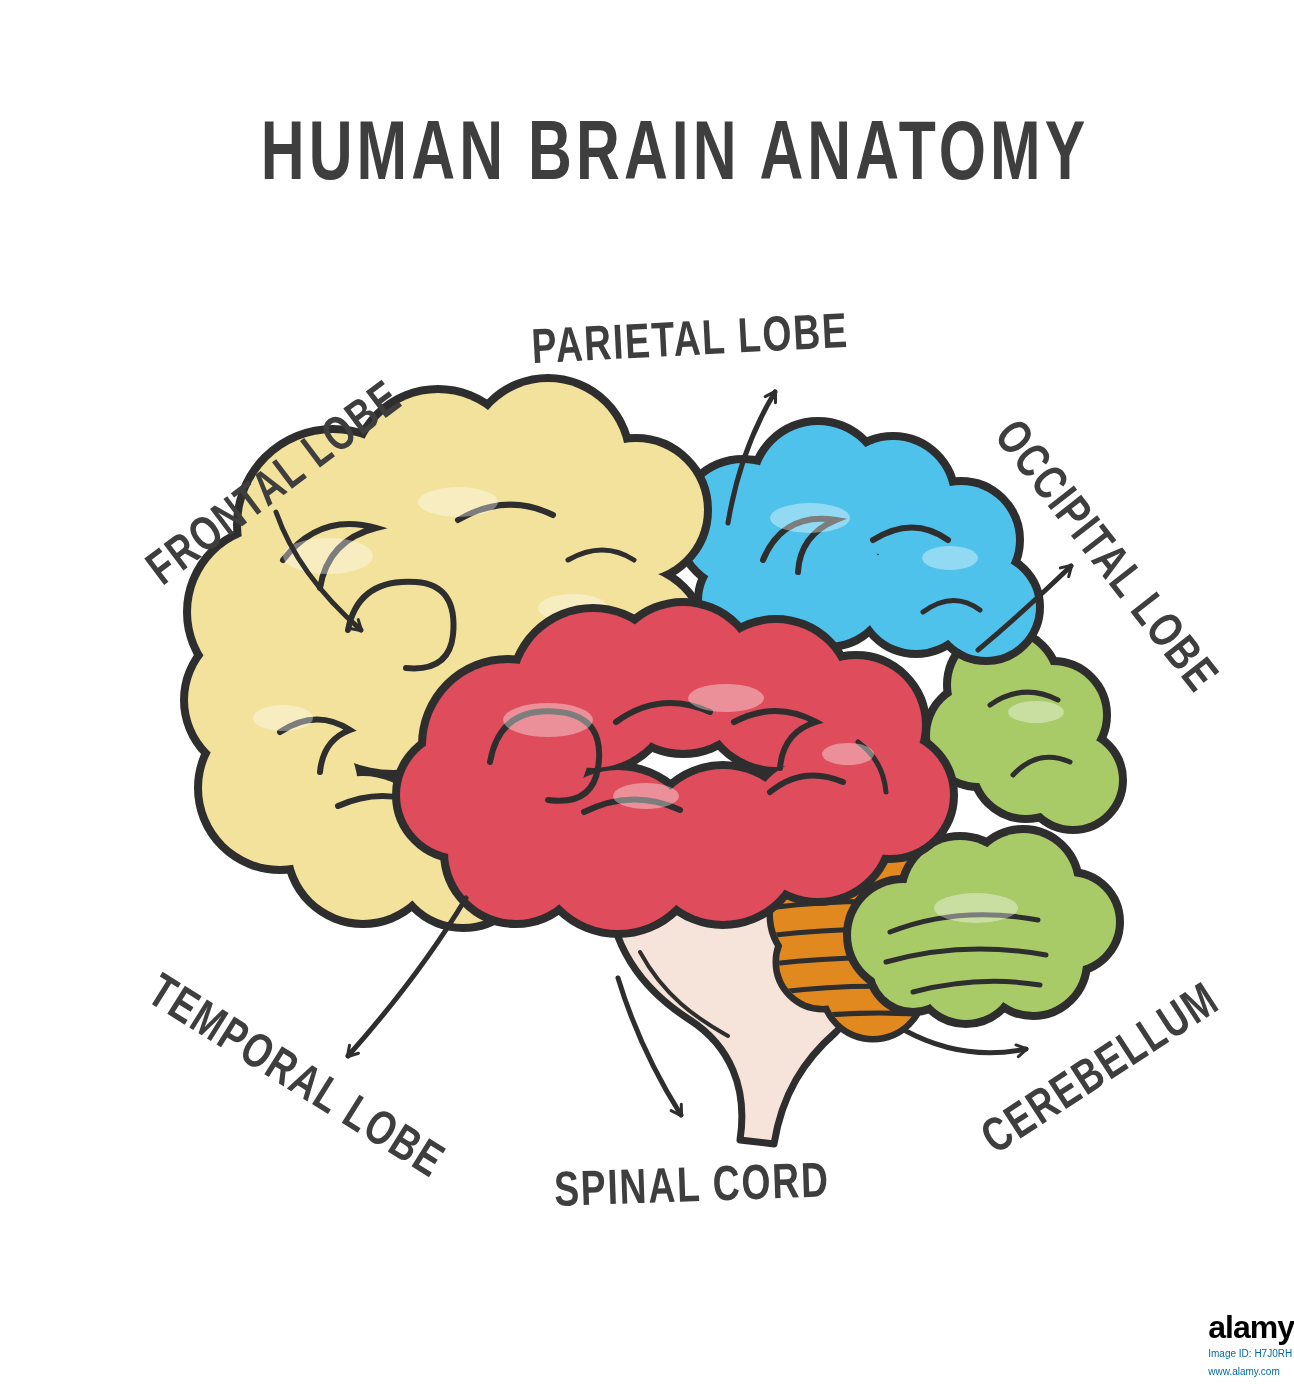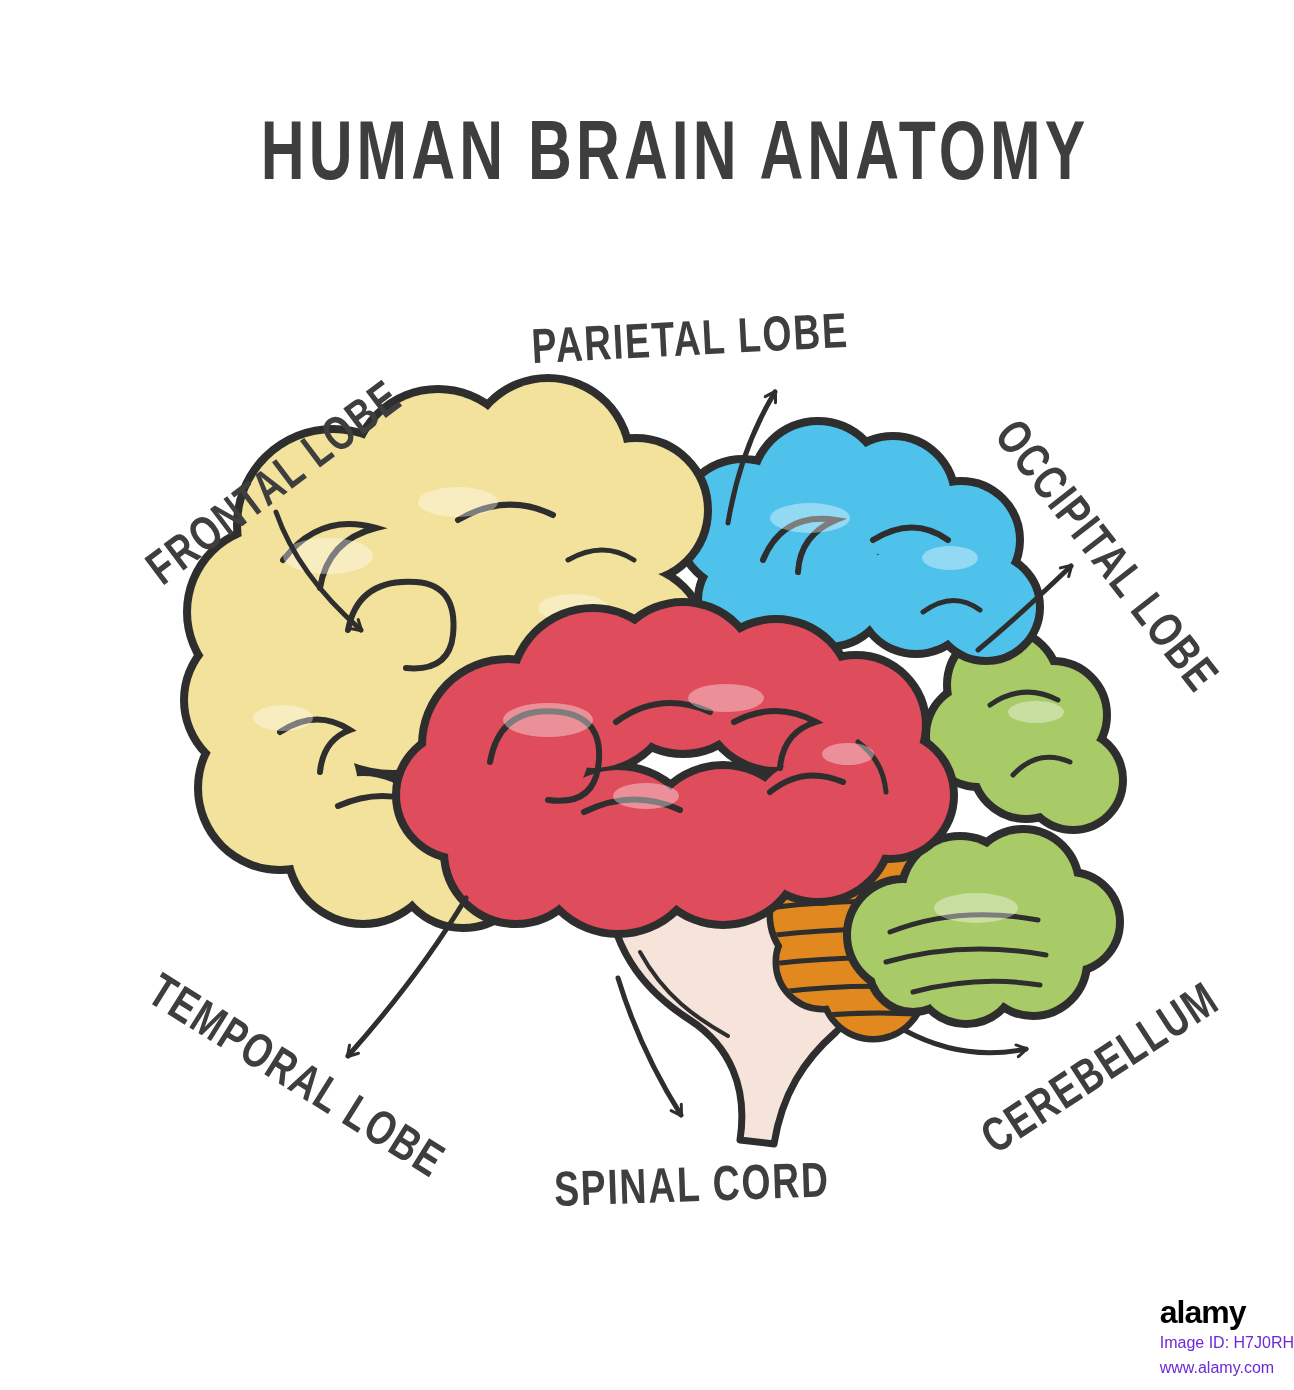--- a/index.html
+++ b/index.html
@@ -46,21 +46,21 @@
   .swirl-s{stroke-width:5;}
   .hl{fill:#ffffff;opacity:.38;}
   .arrow{stroke:var(--c-ink,#2e2e2e);stroke-width:5;fill:none;stroke-linecap:round;}
 
   .wm{
     position:absolute;right:0;bottom:0;
     background:#ffffff;padding:8px 28px 12px 16px;
     text-align:left;z-index:5;
   }
   .wm-brand{font-weight:700;font-size:32px;color:#000;line-height:1;letter-spacing:-1px;}
-  .wm-line{font-size:16px;color:#6d28d9;margin-top:5px;line-height:1.25;}
+  .wm-line{font-size:10px;color:#0369a1;margin-top:5px;line-height:1.25;}
 </style>
 </head>
 <body>
 
 <div class="stage">
 
   <div class="page-title">HUMAN BRAIN ANATOMY</div>
 
   <svg width="1294" height="1390" viewBox="0 0 1294 1390" aria-hidden="true">
     <defs>

